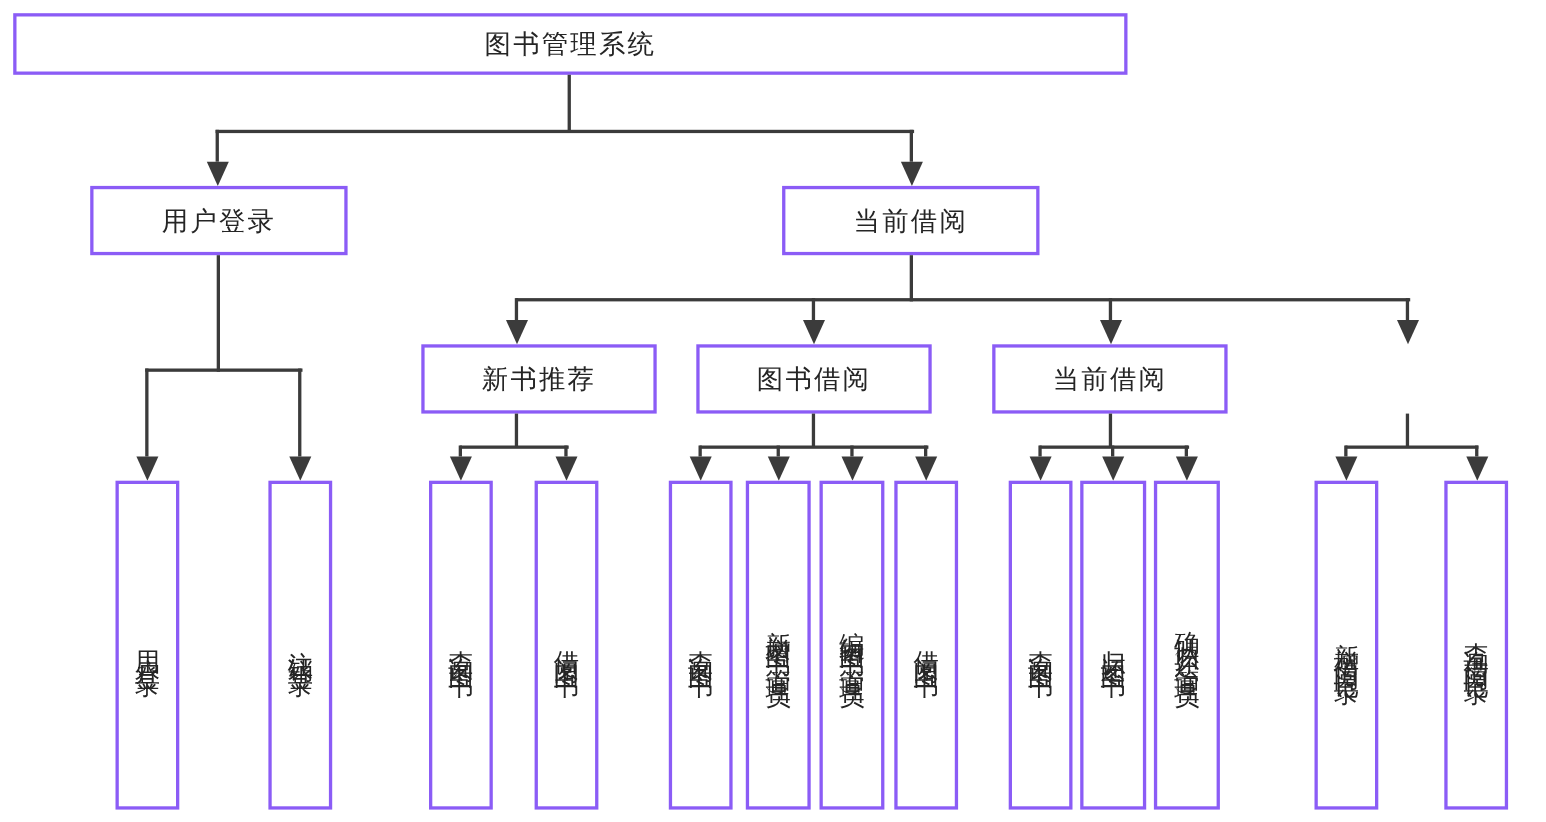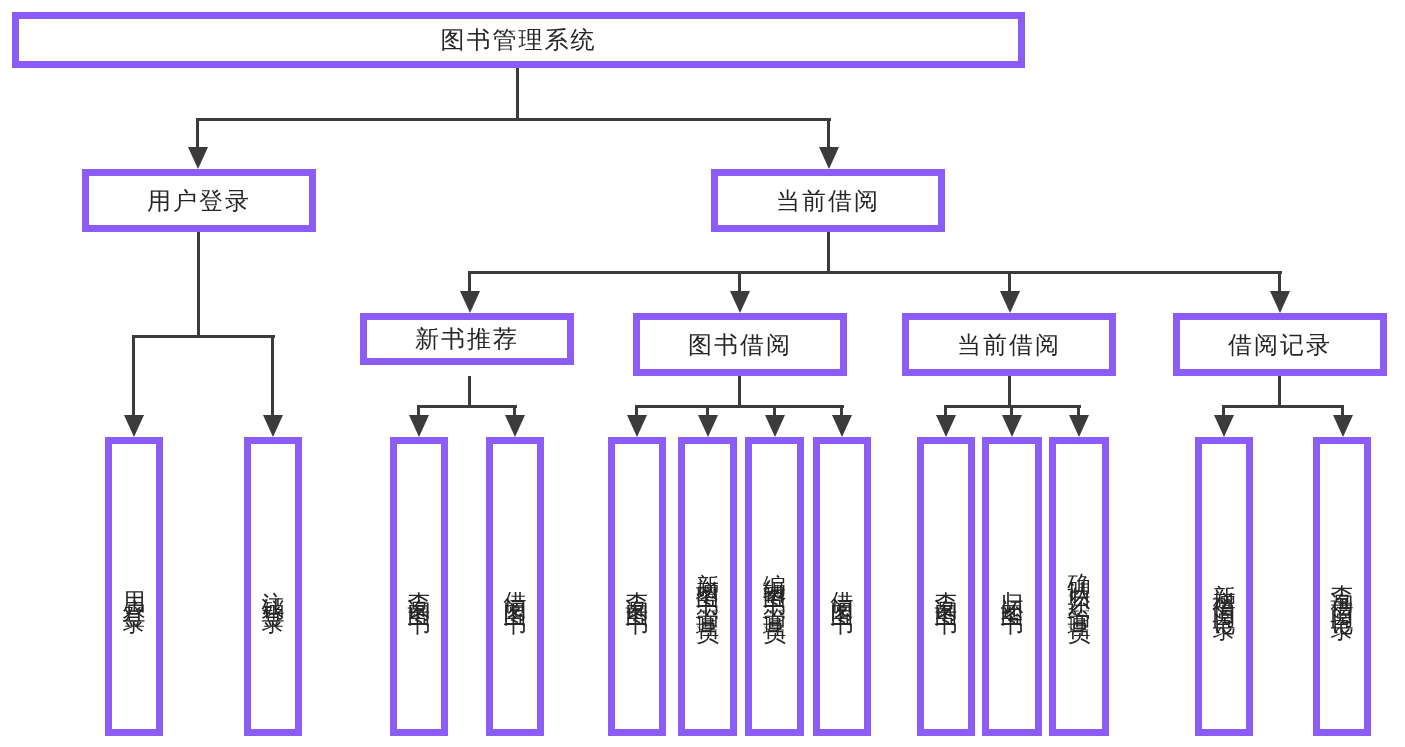--- a/index.html
+++ b/index.html
@@ -7,21 +7,21 @@
     position: relative;
     width: 1405px;
     height: 747px;
     background: #ffffff;
     font-family: "Liberation Sans", "DejaVu Sans", sans-serif;
     overflow: hidden;
   }
   .box {
     position: absolute;
     box-sizing: border-box;
-    border: 7px solid #8b5cf6;
+    border: 3px solid #8b5cf6;
     background: #ffffff;
     color: #252525;
     display: flex;
     align-items: center;
     justify-content: center;
   }
   .hbox {               
     font-size: 24px;
     letter-spacing: 2px;
     white-space: nowrap;
@@ -78,24 +78,23 @@
   <i class="ar" style="left:132px;top:335px;height:80px"></i>
   <i class="ar" style="left:271px;top:335px;height:80px"></i>
 
   <i class="vl" style="left:827px;top:232px;height:42px"></i>
   <i class="hl" style="left:469px;top:271px;width:813px"></i>
   <i class="ar" style="left:468px;top:271px;height:20px"></i>
   <i class="ar" style="left:738px;top:271px;height:20px"></i>
   <i class="ar" style="left:1008px;top:271px;height:20px"></i>
   <i class="ar" style="left:1278px;top:271px;height:20px"></i>
 
-  <div class="box hbox" style="left:360px;top:313px;width:214px;height:52px">新书推荐</div>
+  <div class="box hbox" style="left:383px;top:313px;width:214px;height:63px">新书推荐</div>
   <div class="box hbox" style="left:902px;top:313px;width:214px;height:63px">当前借阅</div>
   <div class="box hbox" style="left:633px;top:313px;width:214px;height:63px">图书借阅</div>
-  <div class="box hbox" style="left:1173px;top:313px;width:214px;height:63px">借阅记录</div>
 
   <i class="vl" style="left:468px;top:376px;height:31px"></i>
   <i class="hl" style="left:418px;top:405px;width:99px"></i>
   <i class="ar" style="left:417px;top:405px;height:10px"></i>
   <i class="ar" style="left:513px;top:405px;height:10px"></i>
 
   <i class="vl" style="left:738px;top:376px;height:31px"></i>
   <i class="hl" style="left:636px;top:405px;width:208px"></i>
   <i class="ar" style="left:635px;top:405px;height:10px"></i>
   <i class="ar" style="left:706px;top:405px;height:10px"></i>

